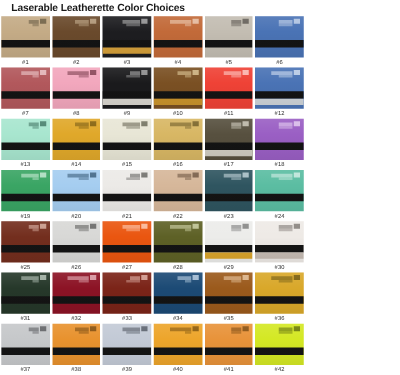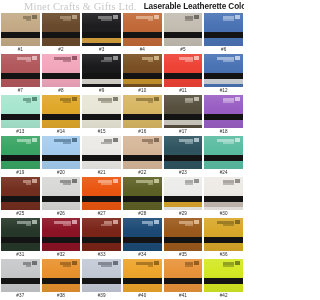--- a/index.html
+++ b/index.html
@@ -135,21 +135,20 @@
     font-family: "Liberation Sans", sans-serif;
     letter-spacing: 0.1px;
   }
 </style>
 </head>
 <body>
 
 <div id="page">
 
   <div id="header">
-    <div id="brand">Minet Crafts &amp; Gifts Ltd.</div>
     <div id="tagline">Laserable Leatherette Color Choices</div>
   </div>
 
   <div id="grid">
       <div class="cell">
         <div class="swatch" style="background: rgb(196, 171, 134); color: rgb(90, 77, 52);">
           <span class="engrave-logo"></span>
           <span class="engrave-text" style="width: 8px;"></span>
           <span class="engrave-text2" style="width: 5px;"></span>
           <span class="band band-dark" style="background: rgb(20, 20, 20);"></span>

